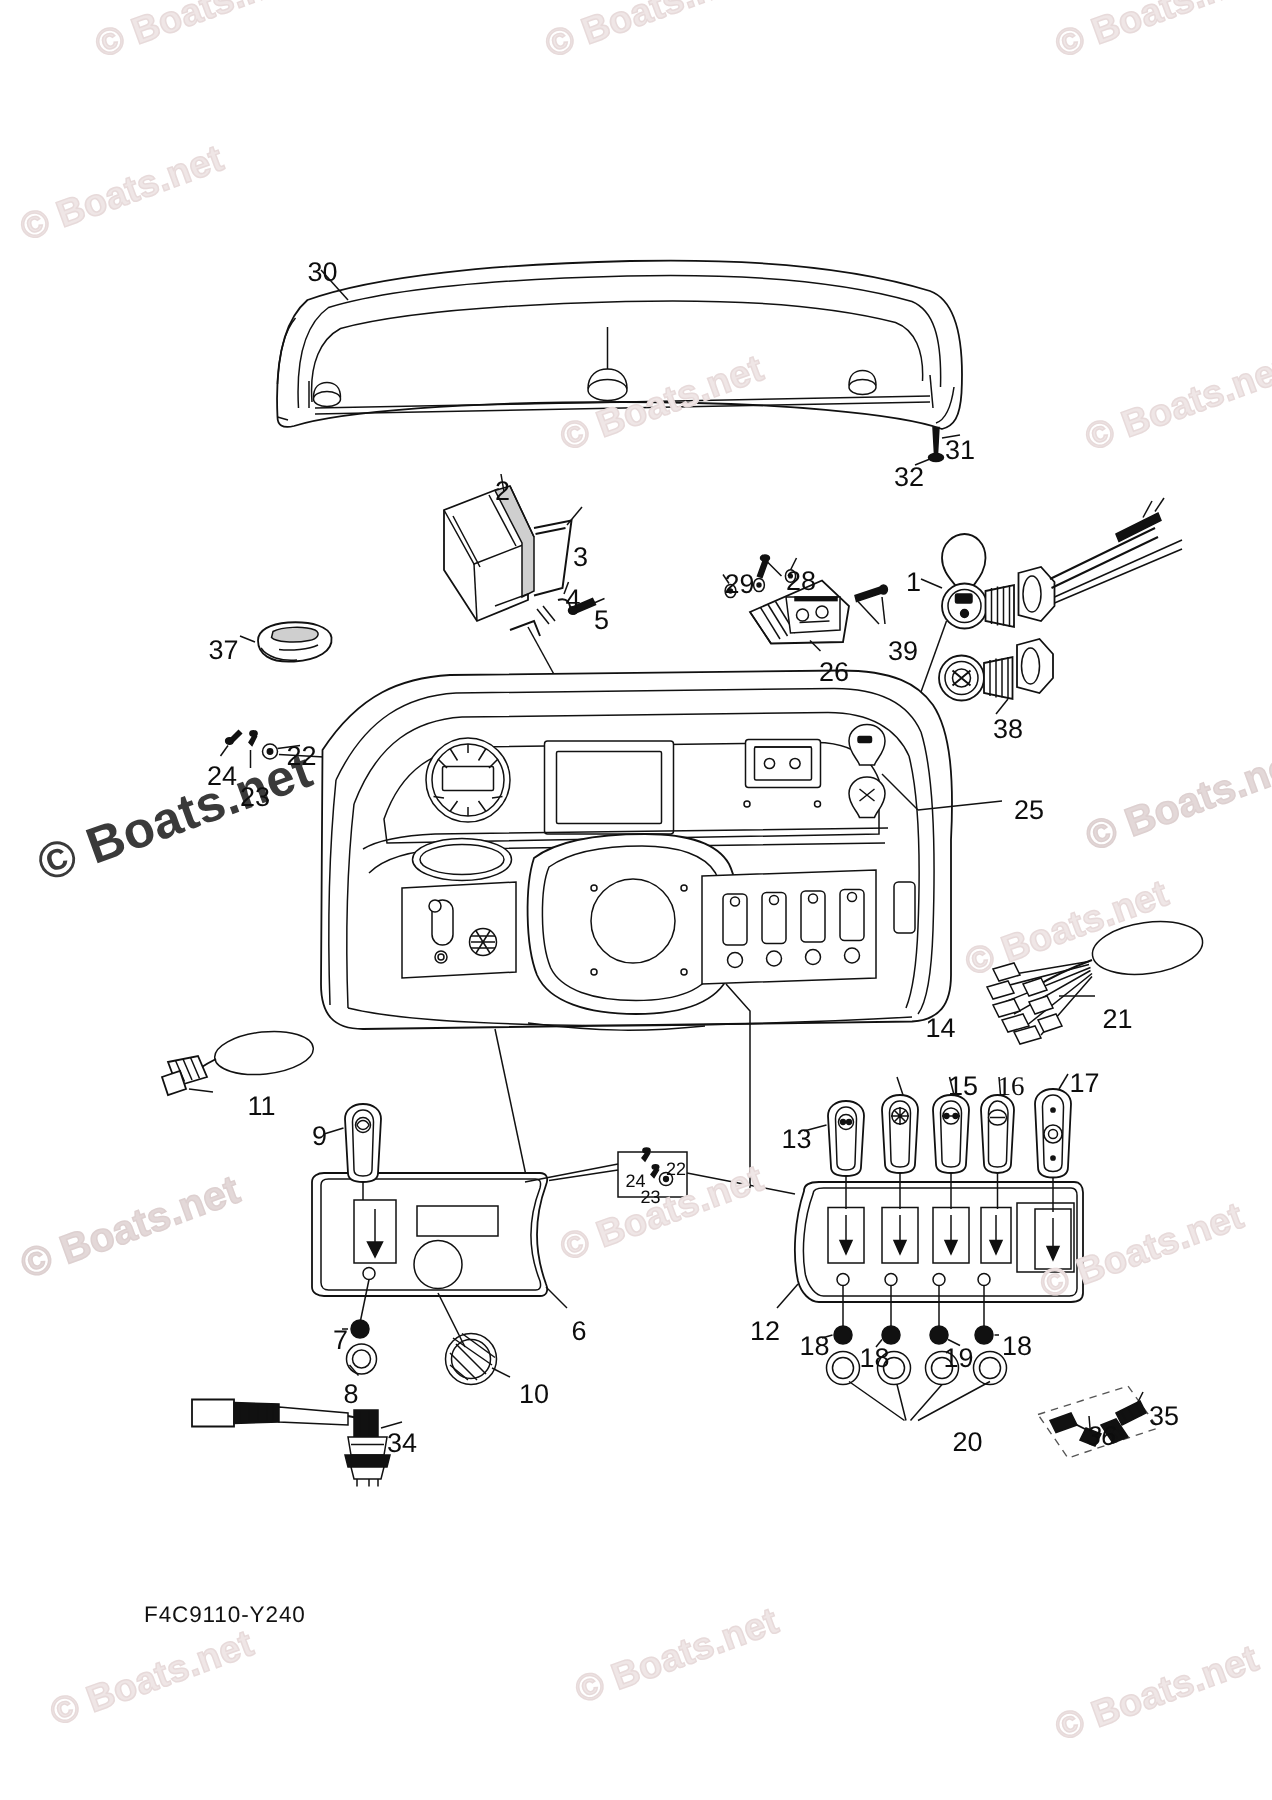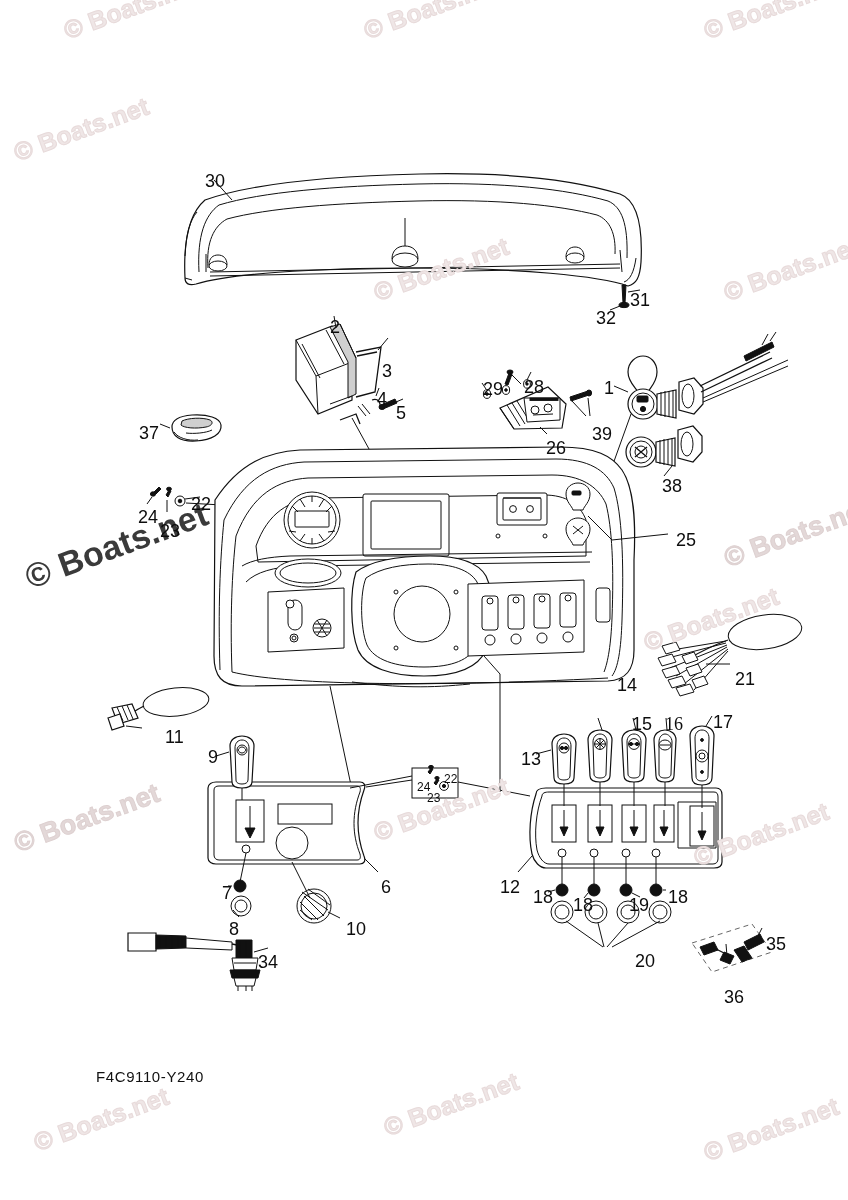--- a/index.html
+++ b/index.html
@@ -594,21 +594,21 @@
       <div class="num" style="left: 546px; top: 439px;">26</div>
       <div class="num" style="left: 592px; top: 425px;">39</div>
       <div class="num" style="left: 524px; top: 378px;">28</div>
       <div class="num" style="left: 483px; top: 380px;">29</div>
       <div class="num" style="left: 205px; top: 172px;">30</div>
       <div class="num" style="left: 630px; top: 291px;">31</div>
       <div class="num" style="left: 596px; top: 309px;">32</div>
       <div class="num" style="left: 662px; top: 477px;">38</div>
       <div class="num" style="left: 258px; top: 953px;">34</div>
       <div class="num" style="left: 766px; top: 935px;">35</div>
-      <div class="num" style="left: 724px; top: 988px;">36</div>
+      <div class="num" style="left: 724px; top: 948px; font-style: italic;">36</div>
       <div class="num" style="left: 139px; top: 424px;">37</div>
       <div class="num xs" style="left: 444px; top: 773px;">22</div>
       <div class="num xs" style="left: 427px; top: 792px;">23</div>
       <div class="num xs" style="left: 417px; top: 781px;">24</div>
     </div>
 
   <div id="partno">F4C9110-Y240</div>
 
 </div>
 

